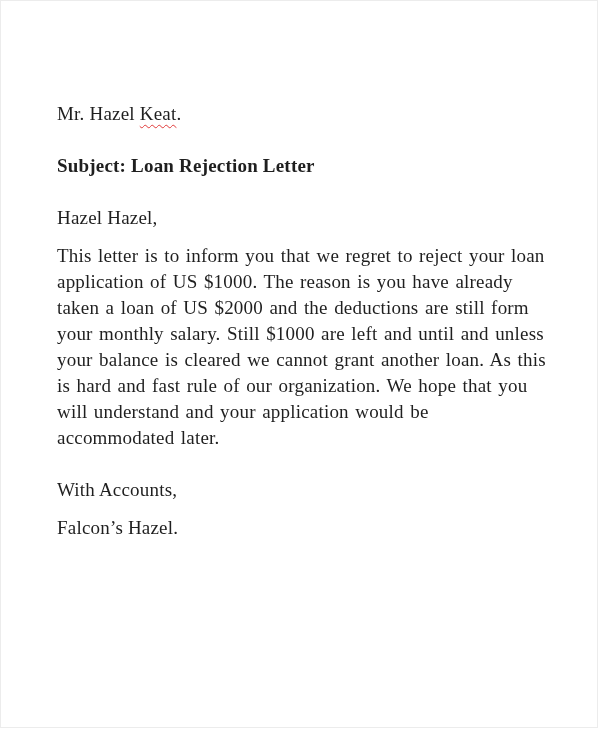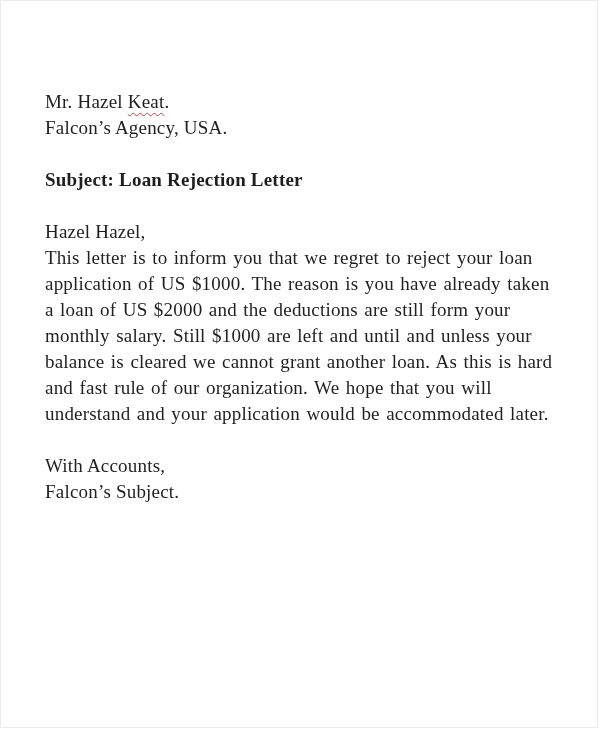--- a/index.html
+++ b/index.html
@@ -17,21 +17,21 @@
   }
   .letter {
     padding: 88px 38px 0 44px;
     font-family: "Liberation Serif", "DejaVu Serif", serif;
     font-size: 19px;
     line-height: 26px;
     color: #1f1f1f;
     letter-spacing: 0.2px;
   }
   .letter p {
-    margin: 0;
+    margin: 12px;
   }
   .block-gap {
     margin-top: 26px !important;
   }
   .subject {
     font-weight: bold;
   }
   .pre {
     white-space: pre-wrap;
   }
@@ -46,27 +46,26 @@
 </style>
 </head>
 <body>
 
 <div class="canvas">
   <div class="letter">
 
     <p class="pre"><span>Mr. Hazel </span><span class="misspelled">Keat</span><span>.</span></p>
 
 
-    <p>Falcon’s Agency, USA.</p>
 
     <p class="subject block-gap">Subject: Loan Rejection Letter</p>
 
     <p class="block-gap">Hazel Hazel,</p>
 
     <p class="body-paragraph">This letter is to inform you that we regret to reject your loan application of US $1000. The reason is you have already taken a loan of US $2000 and the deductions are still form your monthly salary. Still $1000 are left and until and unless your balance is cleared we cannot grant another loan. As this is hard and fast rule of our organization. We hope that you will understand and your application would be accommodated later.</p>
 
     <p class="block-gap">With Accounts,</p>
 
 
-    <p>Falcon’s Subject.</p>
+    <p>Falcon’s Hazel.</p>
 
   </div>
 </div>
 
 </body></html>

